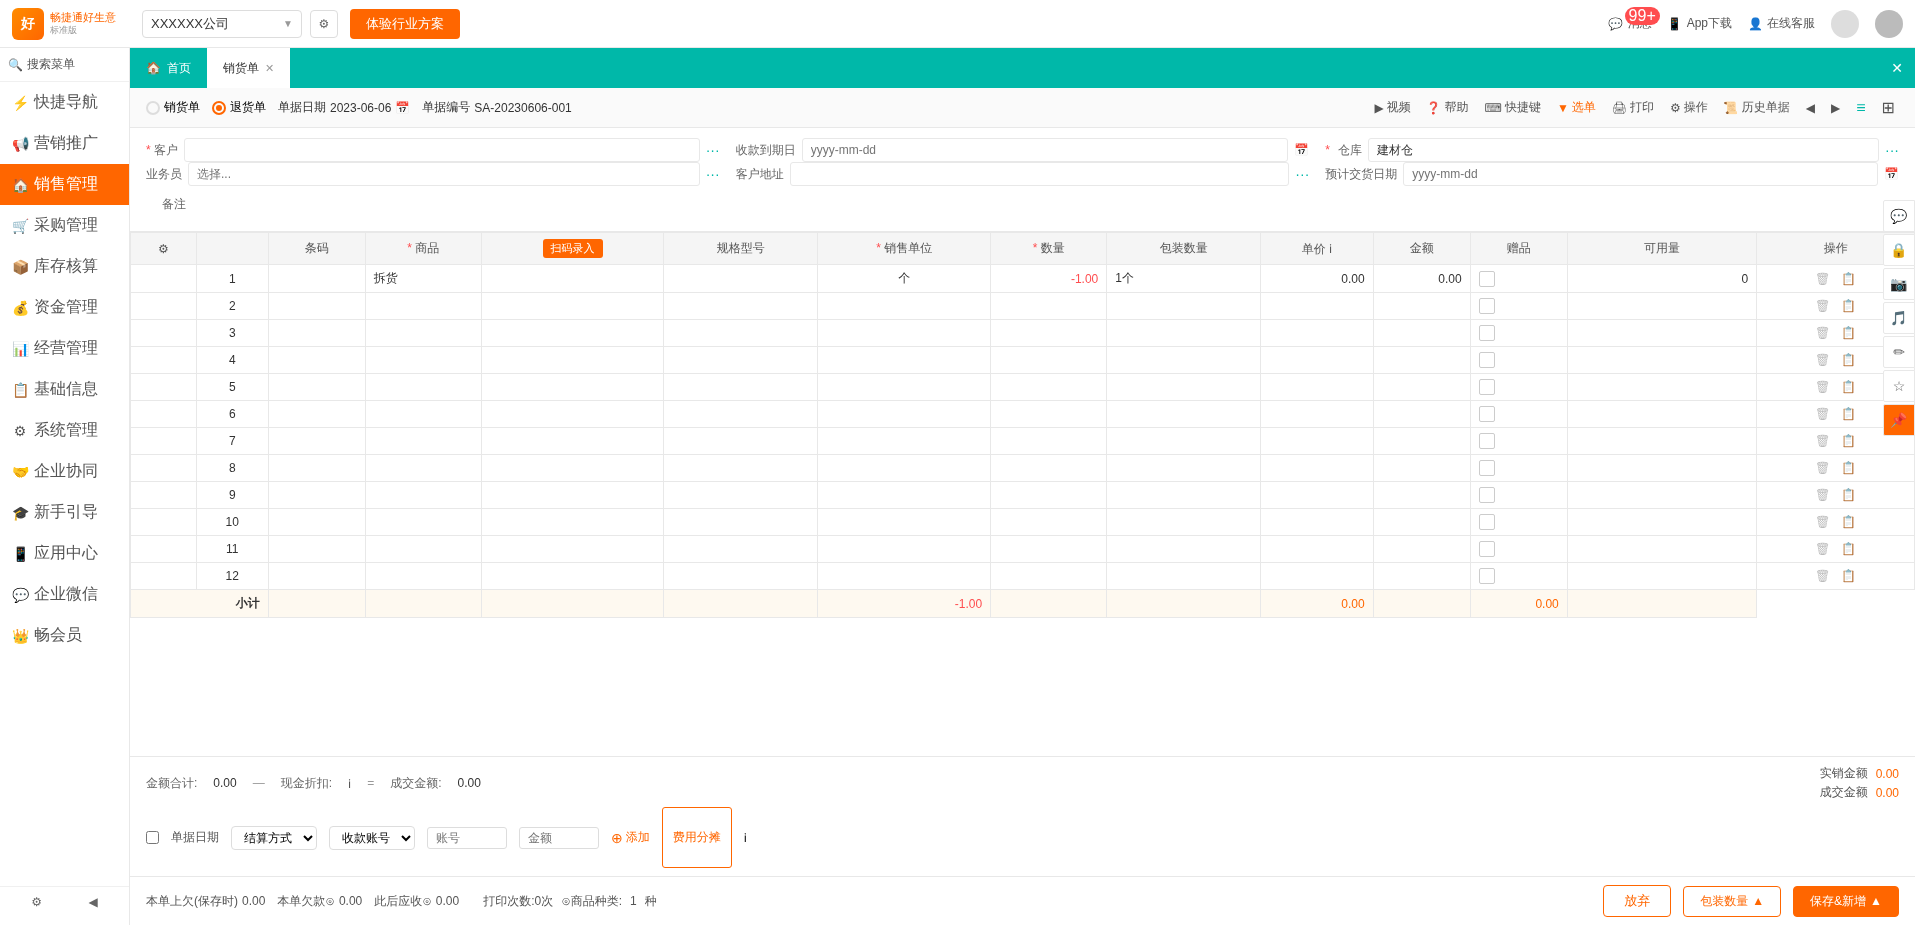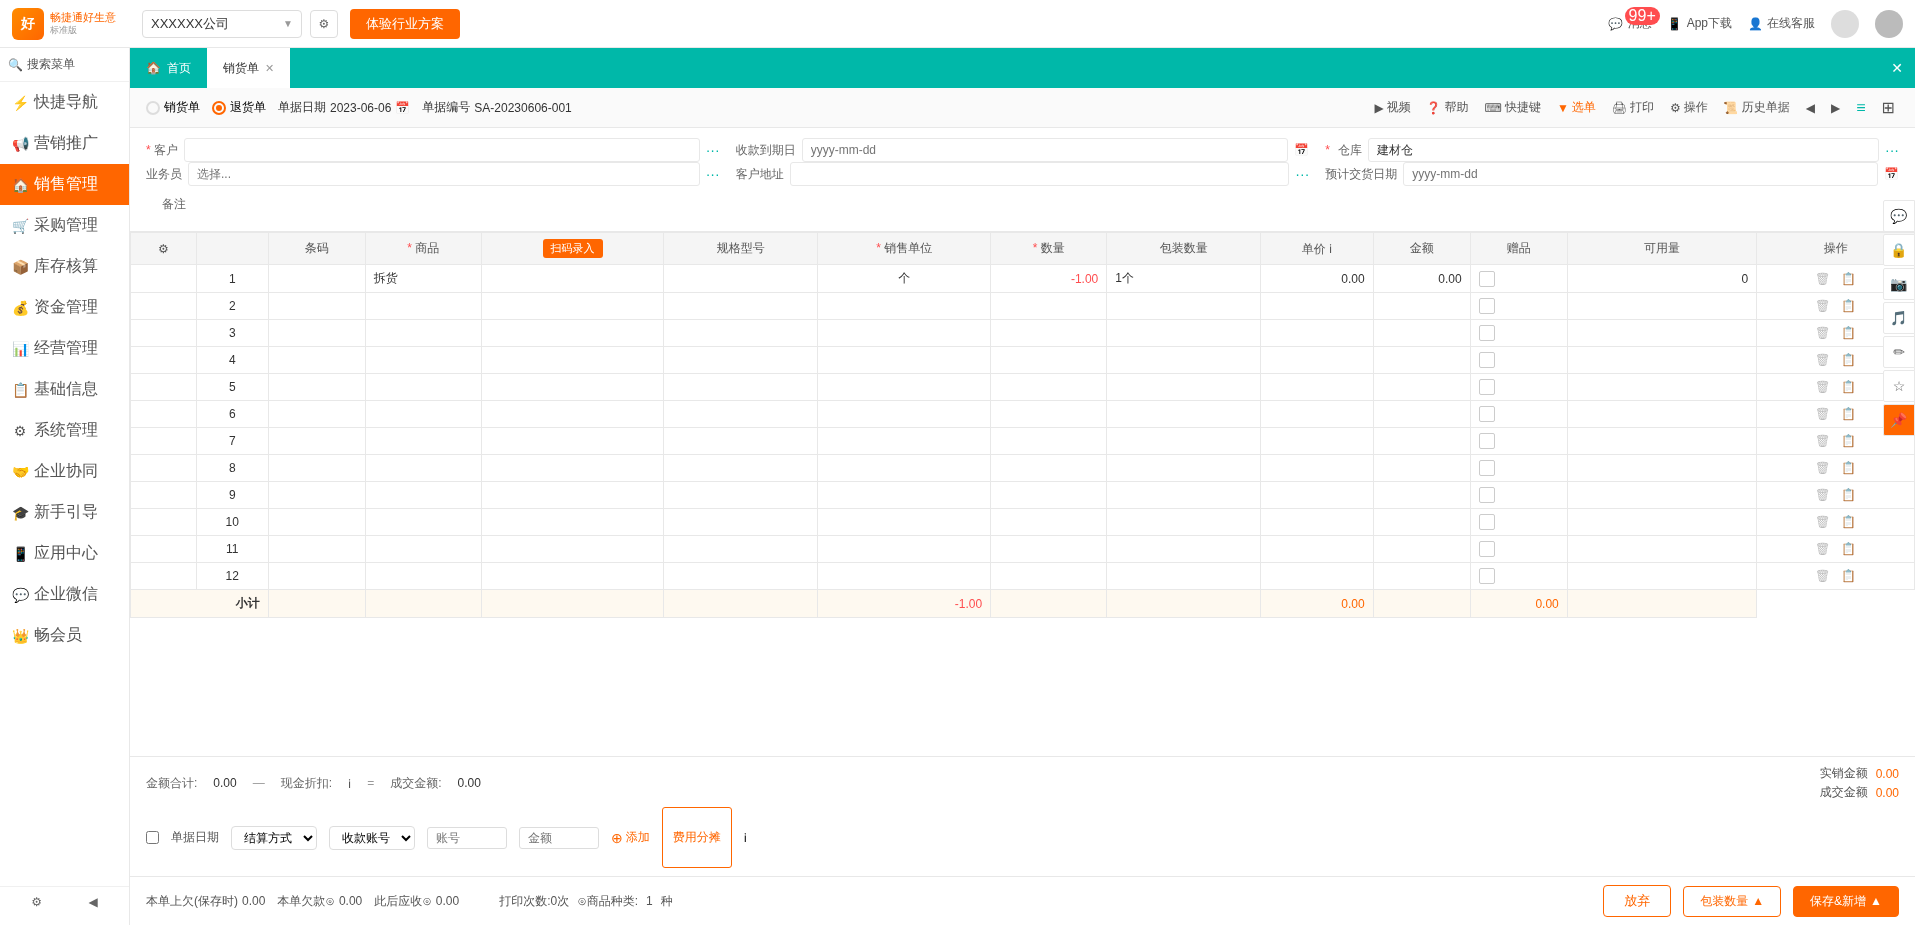--- a/index.html
+++ b/index.html
@@ -224,21 +224,21 @@
     }
     .add-icon { color: #ff6600; font-size: 14px; }
     .fee-btn {
       border: 1px solid #ff6600; color: #ff6600; background: #fff;
       border-radius: 3px; padding: 21px 10px; cursor: pointer; font-size: 12px;
     }
 
     
     .bottom-bar {
       background: #fff; border-top: 1px solid #e8e8e8; padding: 8px 16px;
-      display: flex; align-items: center; flex-shrink: 0; gap: 16px;
+      display: flex; align-items: center; flex-shrink: 0; gap: 0;
     }
     .bottom-info { display: flex; align-items: center; gap: 12px; color: #555; font-size: 12px; }
     .bottom-info-item { display: flex; align-items: center; gap: 4px; }
     .bottom-actions { margin-left: auto; display: flex; align-items: center; gap: 12px; }
 
     .abandon-btn {
       border: 1px solid #ff6600; color: #ff6600; background: #fff;
       border-radius: 4px; padding: 6px 20px; cursor: pointer; font-size: 13px;
     }
     .save-draft-btn {

